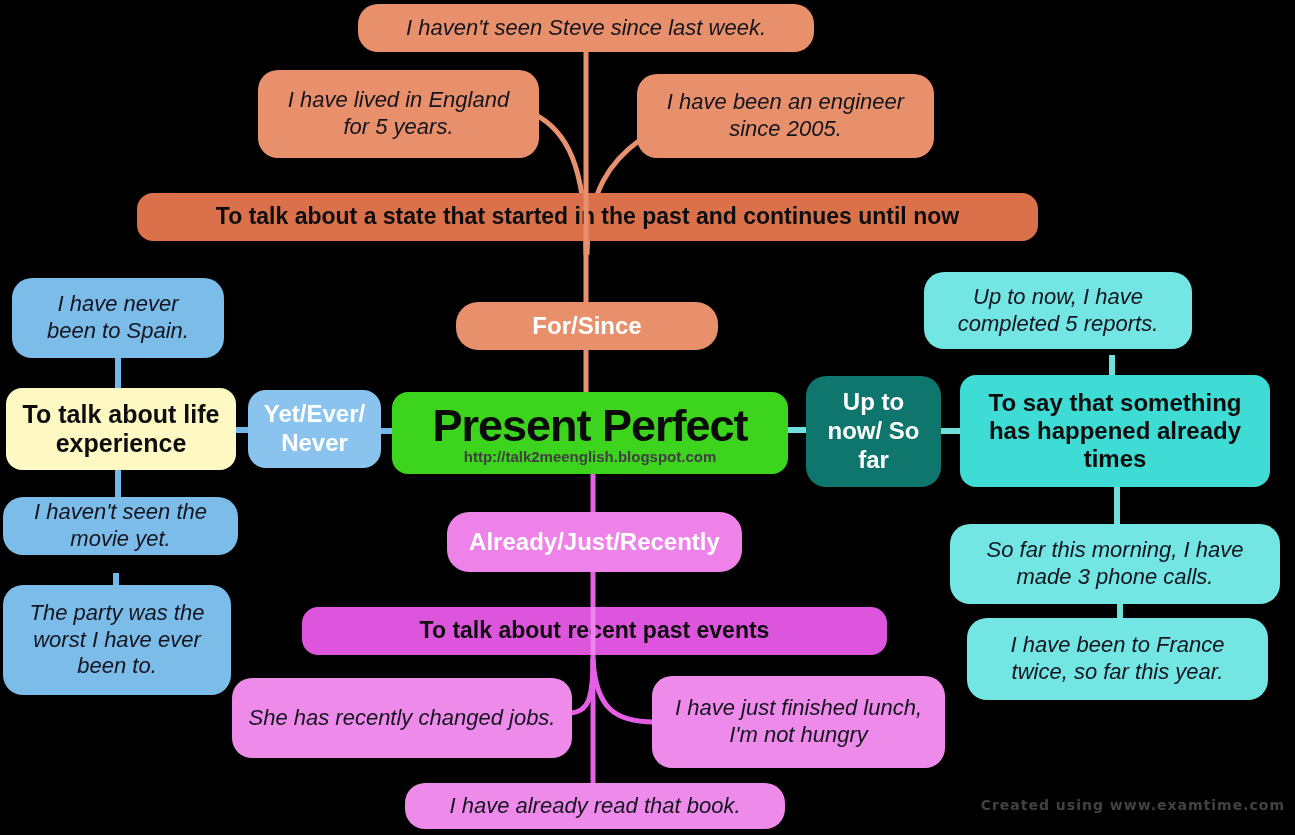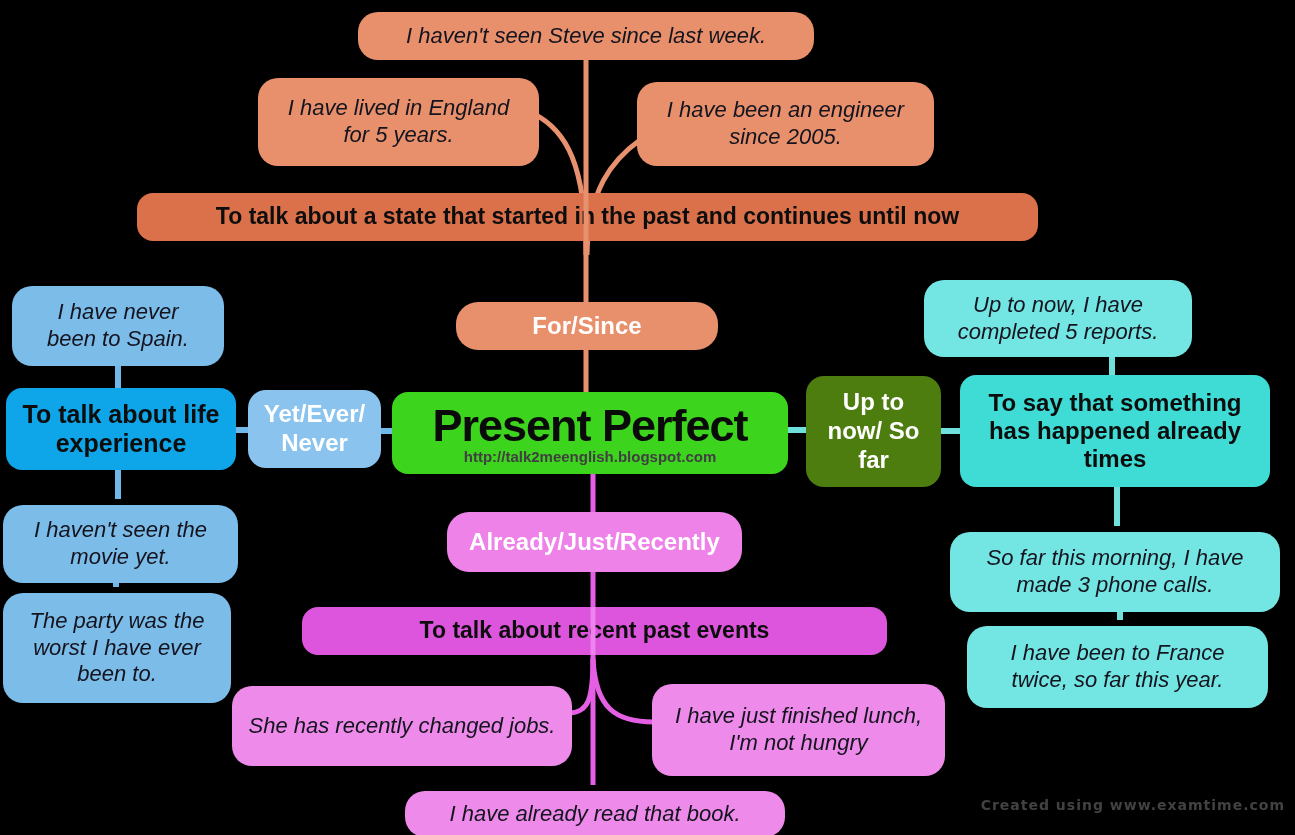--- a/index.html
+++ b/index.html
@@ -12,38 +12,38 @@
   }
   svg.wires{position:absolute;left:0;top:0;z-index:1;pointer-events:none;}
   svg.wires-top{z-index:3;}
   .node{
     position:absolute;z-index:2;
     display:flex;flex-direction:column;align-items:center;justify-content:center;
     text-align:center;box-sizing:border-box;
   }
   .example{
     font-style:italic;font-size:22px;line-height:1.22;color:#14141f;
-    border-radius:20px;padding:4px 14px;margin-top:8px;
+    border-radius:20px;padding:4px 14px;
   }
   .keyword{
     font-weight:bold;font-size:24px;line-height:1.2;color:#ffffff;
     border-radius:18px;white-space:pre-line;
   }
   .purpose{
     font-weight:bold;font-size:23px;line-height:1.18;color:#0d0d0d;
     border-radius:16px;padding:2px 8px;
   }
   
   .salmon{background:#E8906B;}
   .orange{background:#DB714A;}
   .bluelight{background:#7CBCE9;}
   .bluekey{background:#8AC4EE;}
-  .bluedark{background:#0ea5e9;text-align:center;}
+  .bluedark{background:#fef9c3;text-align:center;}
   .cyanlight{background:#73E5E2;}
-  .cyankey{background:#4d7c0f;}
+  .cyankey{background:#0f766e;border-radius:20px;}
   .teal{background:#3FDBD5;}
   .orchid{background:#EE8BEA;}
   .orchidkey{background:#EE82E9;}
   .magenta{background:#DC55DC;}
   .green{background:#3CD41D;}
 
   
   #n-steve   {left:358px;top:4px;  width:456px;height:48px;}
   #n-england {left:258px;top:70px; width:281px;height:88px;}
   #n-engineer{left:637px;top:74px; width:297px;height:84px;}
@@ -52,21 +52,21 @@
 
   
   #center{left:392px;top:392px;width:396px;height:82px;border-radius:16px;padding-top:2px;}
   #center .title{font-weight:bold;font-size:45px;line-height:1.0;color:#0a0a0a;letter-spacing:-1px;}
   #center .url{font-weight:bold;font-size:15px;line-height:1.1;color:#404040;margin-top:1px;}
 
   
   #n-spain  {left:12px; top:278px;width:212px;height:80px;padding:4px 18px;}
   #n-lifeexp{left:6px;  top:388px;width:230px;height:82px;font-size:25px;}
   #n-yet    {left:248px;top:390px;width:133px;height:78px;}
-  #n-movie  {left:3px;  top:497px;width:235px;height:78px;padding:4px 20px;}
+  #n-movie  {left:3px;  top:497px;width:235px;height:58px;padding:4px 20px;}
   #n-party  {left:3px;  top:585px;width:228px;height:110px;padding:4px 10px;}
 
   
   #n-reports{left:924px;top:272px;width:268px;height:77px;}
   #n-upto   {left:806px;top:376px;width:135px;height:111px;}
   #box-teal {left:960px;top:375px;width:310px;height:112px;font-size:24px;}
   #n-morning{left:950px;top:524px;width:330px;height:80px;}
   #n-france {left:967px;top:618px;width:301px;height:82px;}
 
   

